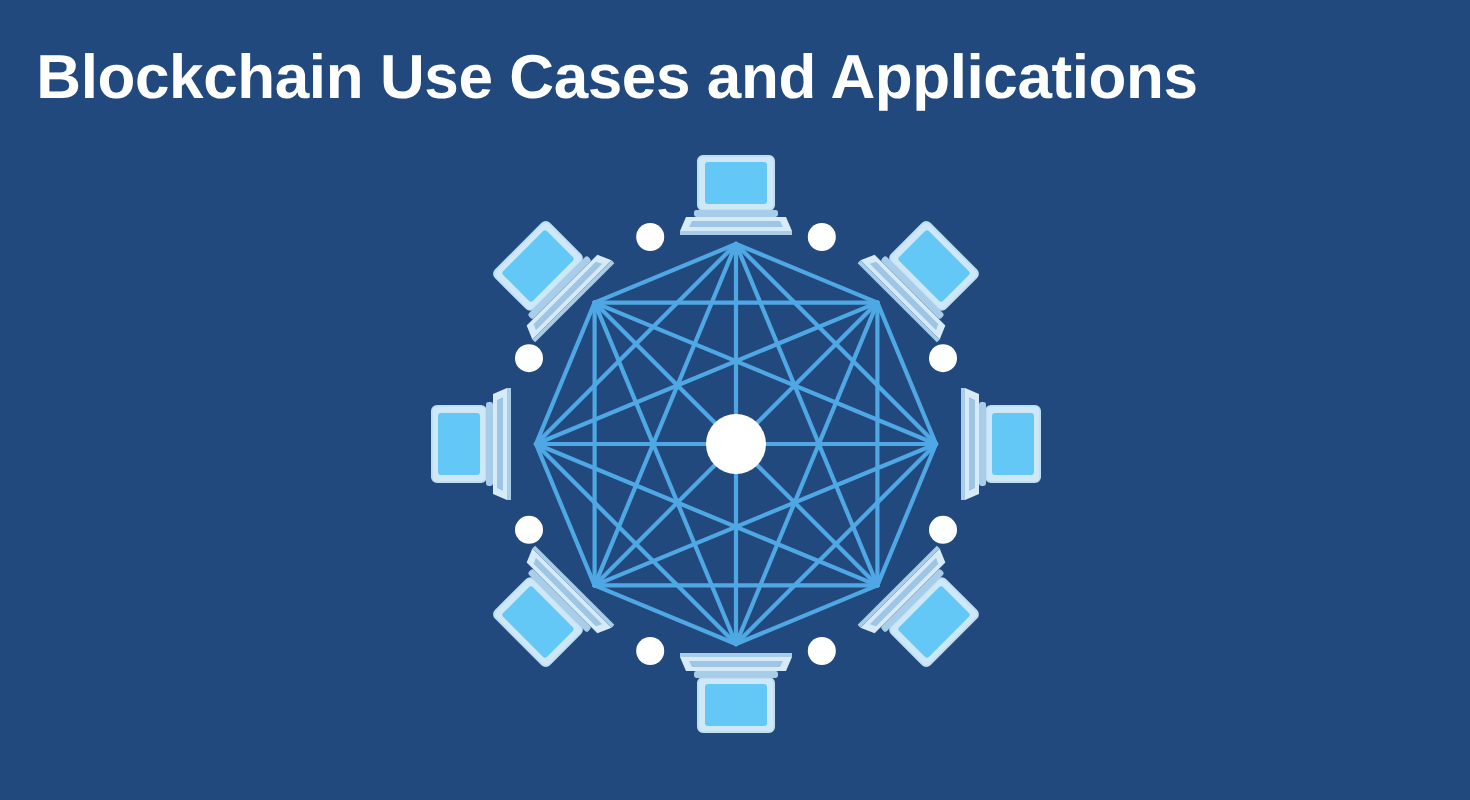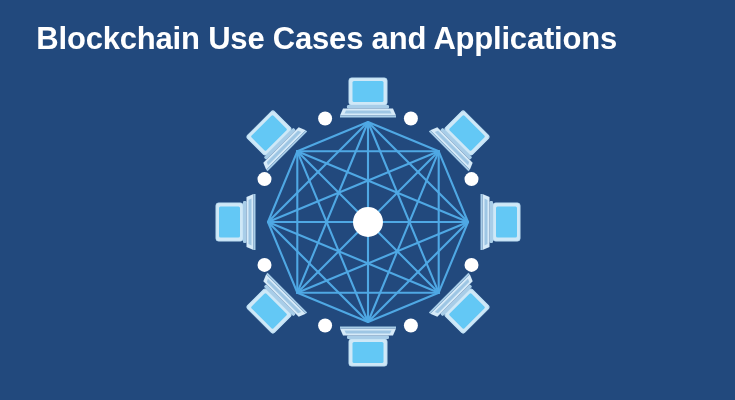--- a/index.html
+++ b/index.html
@@ -17,21 +17,21 @@
     position: relative;
     width: 735px;
     height: 400px;
     background: #22497D;
   }
   #title {
     position: absolute;
     top: 22px;
     left: 0;
     width: 617px;
-    text-align: right;
+    text-align: center;
     color: #FFFFFF;
     font-family: "Liberation Sans", sans-serif;
     font-weight: bold;
     font-size: 31px;
     letter-spacing: -0.2px;
     white-space: nowrap;
     line-height: 1.1;
   }
   #diagram-wrap {
     position: absolute;

